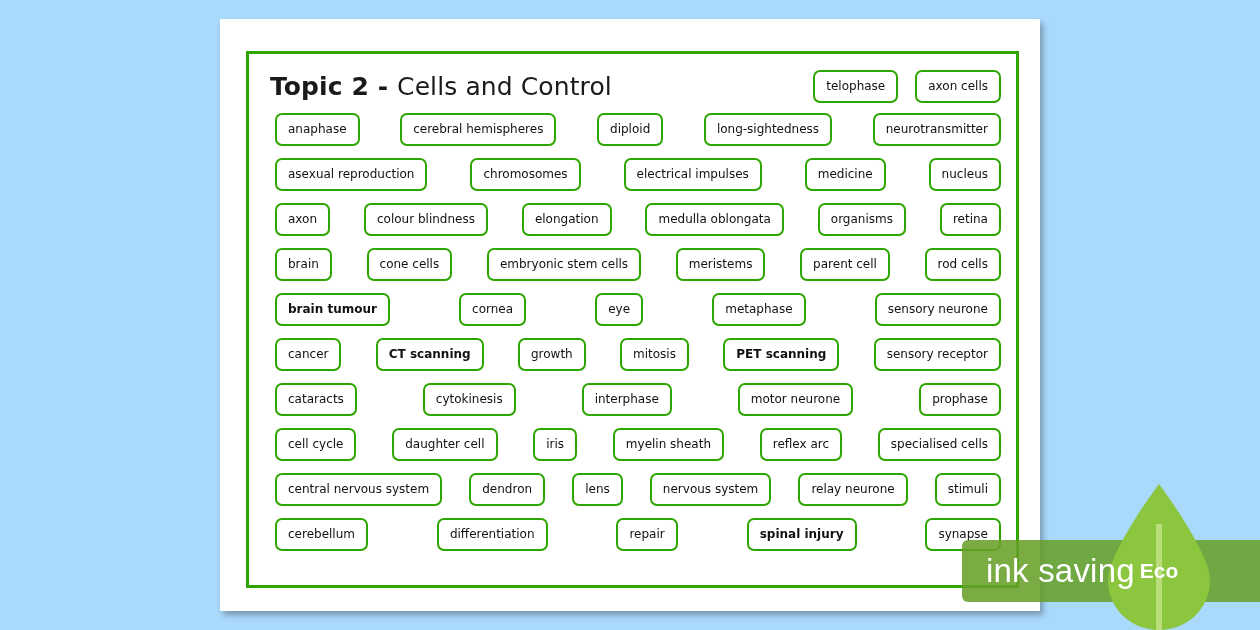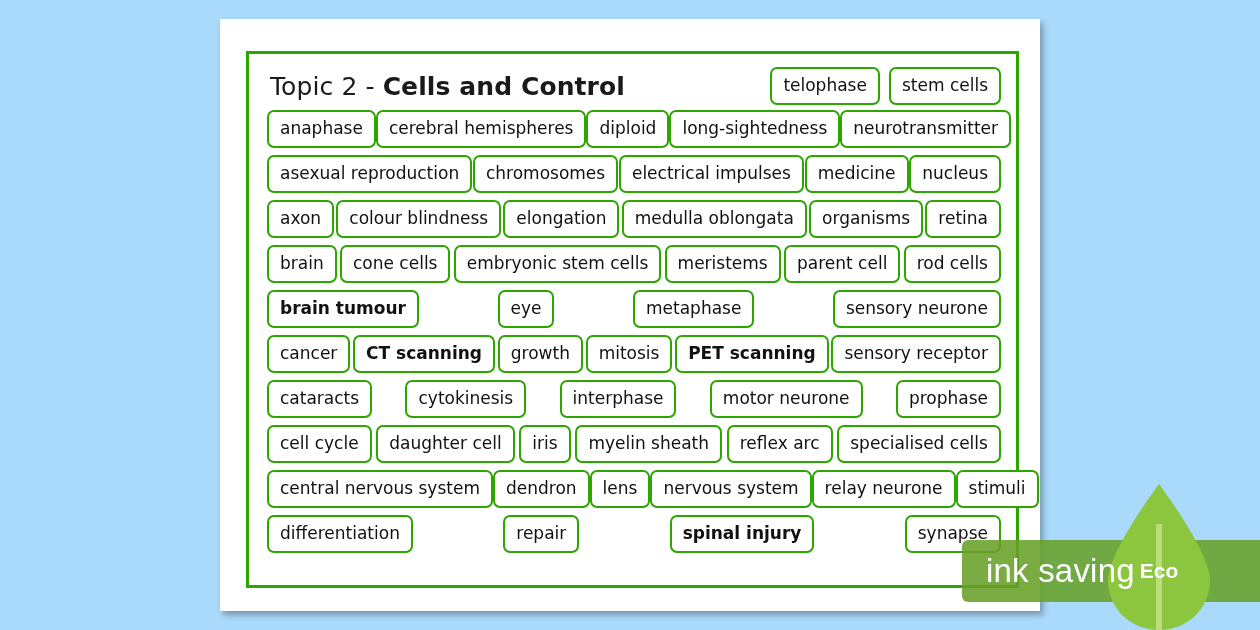--- a/index.html
+++ b/index.html
@@ -52,22 +52,22 @@
     height: 44px;
     margin-bottom: 2px;
   }
   .title-text {
     font-size: 25px;
     color: #1a1a1a;
     letter-spacing: .1px;
     white-space: nowrap;
     padding-left: 3px;
   }
-  .title-text .t-light { font-weight: 400; }
-  .title-text .t-bold  { font-weight: 700; text-align: center; }
+  .title-text .t-light { font-weight: 700; }
+  .title-text .t-bold  { font-weight: 400; text-align: center; }
 
   .title-words {
     display: flex;
     gap: 9px;
     align-items: center;
   }
 
   
   .word-row {
     display: flex;
@@ -75,26 +75,27 @@
     justify-content: space-between;
     height: 38px;
     margin-bottom: 7px;
   }
 
   .word-box {
     border: 2px solid #2ea601;
     border-radius: 7px;
     background: #ffffff;
     color: #111111;
-    font-size: 17px;
+    font-size: 12px;
     font-weight: 400;
     line-height: 1;
     padding: 8px 11px 9px 11px;
     white-space: nowrap;
     box-sizing: border-box;
+    margin-left: 8px;
   }
   .word-box.bold { font-weight: 700; }
 
   
   .logo-slot {
     display: flex;
     align-items: center;
     gap: 5px;
     margin: 0 auto;
     padding-top: 4px;
@@ -183,21 +184,21 @@
 <body>
 
 <div id="page-sheet">
   <div id="green-frame">
     <div id="mat-inner">
 
       <div class="title-row">
         <div class="title-text"><span class="t-light">Topic 2 - </span><span class="t-bold">Cells and Control</span></div>
         <div class="title-words">
           <div class="word-box">telophase</div>
-          <div class="word-box">stem cells</div>
+          <div class="word-box">axon cells</div>
         </div>
       </div>
 
       <div class="word-row">
         <div class="word-box">anaphase</div>
         <div class="word-box">cerebral hemispheres</div>
         <div class="word-box">diploid</div>
         <div class="word-box">long-sightedness</div>
         <div class="word-box">neurotransmitter</div>
       </div>
@@ -223,20 +224,21 @@
         <div class="word-box">brain</div>
         <div class="word-box">cone cells</div>
         <div class="word-box">embryonic stem cells</div>
         <div class="word-box">meristems</div>
         <div class="word-box">parent cell</div>
         <div class="word-box">rod cells</div>
       </div>
 
       <div class="word-row">
         <div class="word-box bold">brain tumour</div>
+        <div class="word-box">cornea</div>
         <div class="word-box">eye</div>
         <div class="word-box">metaphase</div>
         <div class="word-box">sensory neurone</div>
       </div>
 
       <div class="word-row">
         <div class="word-box">cancer</div>
         <div class="word-box bold">CT scanning</div>
         <div class="word-box">growth</div>
         <div class="word-box">mitosis</div>
@@ -264,20 +266,21 @@
       <div class="word-row">
         <div class="word-box">central nervous system</div>
         <div class="word-box">dendron</div>
         <div class="word-box">lens</div>
         <div class="word-box">nervous system</div>
         <div class="word-box">relay neurone</div>
         <div class="word-box">stimuli</div>
       </div>
 
       <div class="word-row">
+        <div class="word-box">cerebellum</div>
         <div class="word-box">differentiation</div>
 
 
         <div class="word-box">repair</div>
         <div class="word-box bold">spinal injury</div>
         <div class="word-box">synapse</div>
       </div>
 
     </div>
   </div>

